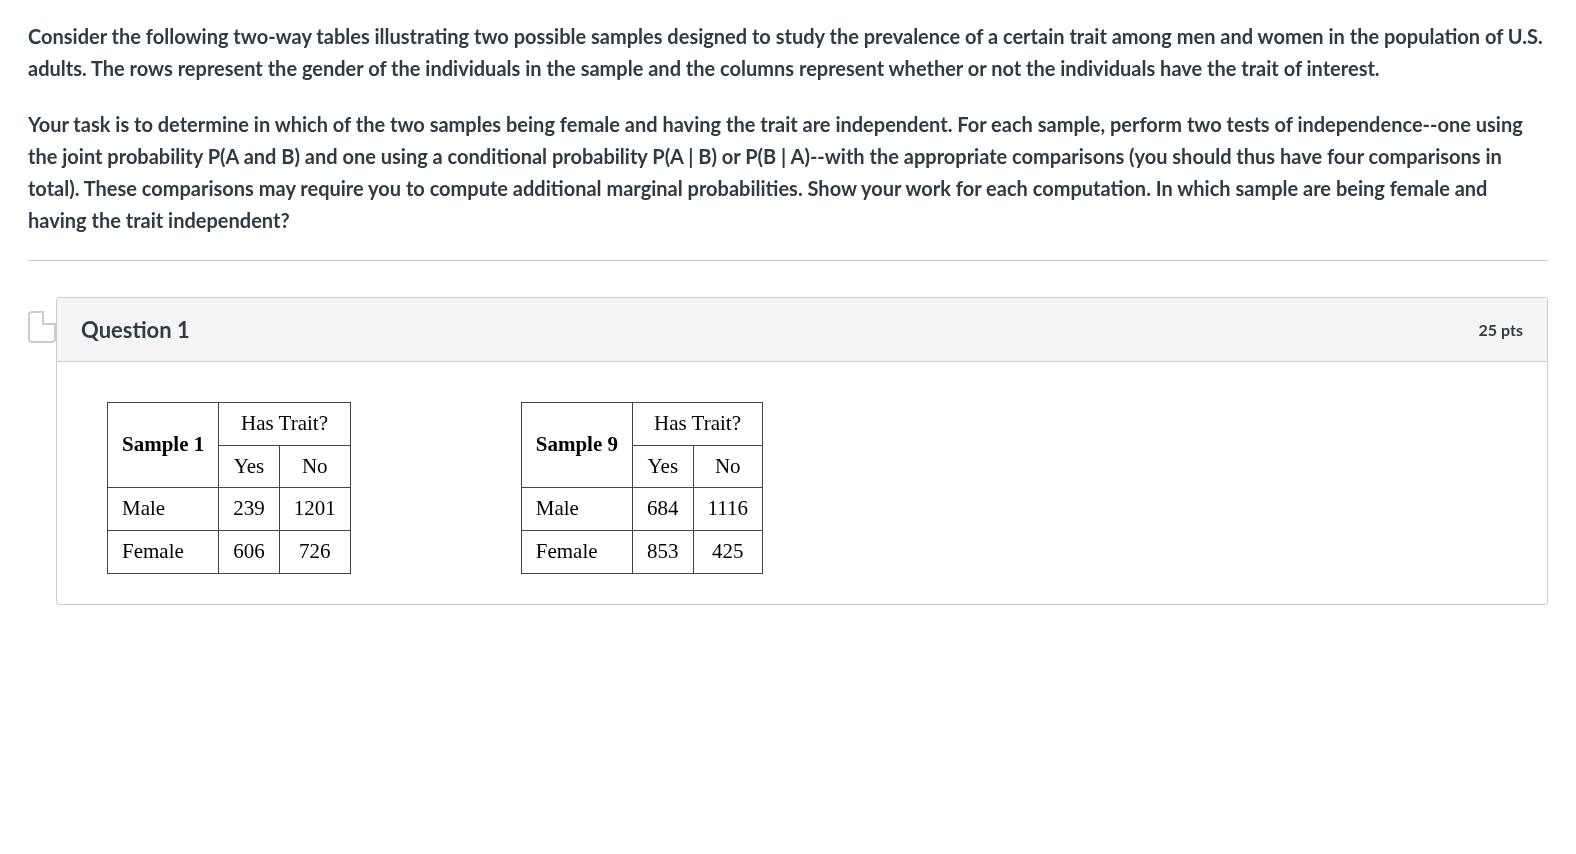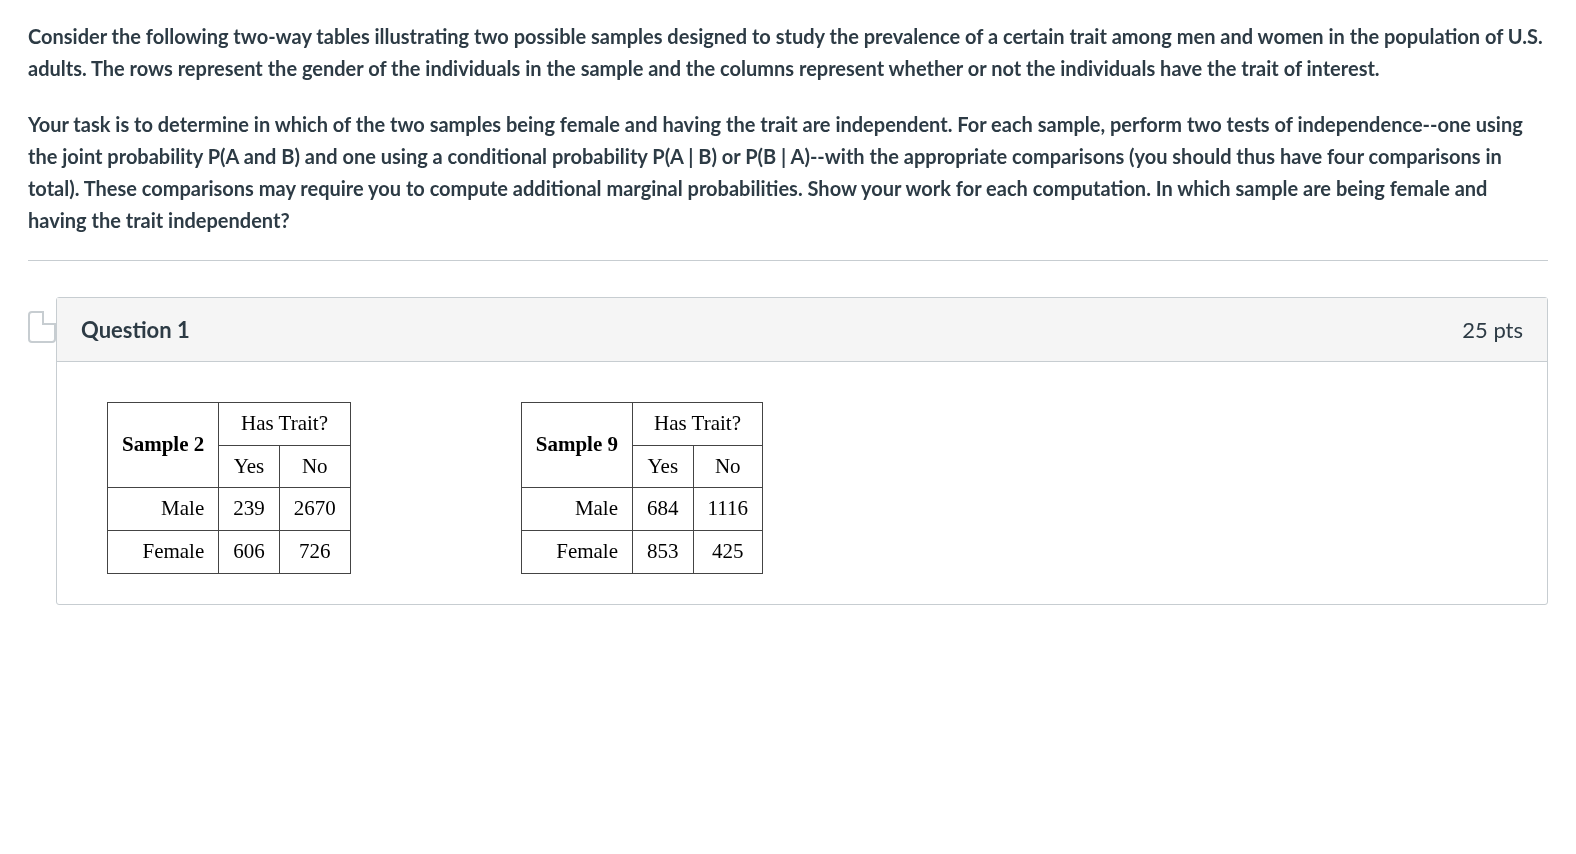--- a/index.html
+++ b/index.html
@@ -62,22 +62,23 @@
       padding: 14px 24px;
       background: #f5f5f5;
       border-bottom: 1px solid #c7cdd1;
     }
     .question-title {
       font-weight: 700;
       font-size: 22px;
       color: #2d3b45;
     }
     .question-pts {
-      font-size: 22px;
+      font-size: 16px;
       color: #2d3b45;
+      font-weight: bold;
     }
     .question-body {
       padding: 40px 50px 30px 50px;
     }
     .tables-row {
       display: flex;
       gap: 170px;
       align-items: flex-start;
     }
     table.sample-table {
@@ -90,21 +91,21 @@
       border: 1px solid #444;
       padding: 4px 14px;
       text-align: center;
       font-weight: normal;
       vertical-align: middle;
     }
     table.sample-table .corner {
       font-weight: 700;
     }
     table.sample-table .row-label {
-      text-align: right;
+      text-align: left;
     }
   </style>
 </head>
 <body>
 
 <p class="intro-paragraph">Consider the following two-way tables illustrating two possible samples designed to study the prevalence of a certain trait among men and women in the population of U.S. adults. The rows represent the gender of the individuals in the sample and the columns represent whether or not the individuals have the trait of interest.</p>
 <p class="intro-paragraph">Your task is to determine in which of the two samples being female and having the trait are independent. For each sample, perform two tests of independence--one using the joint probability P(A and B) and one using a conditional probability P(A | B) or P(B | A)--with the appropriate comparisons (you should thus have four comparisons in total). These comparisons may require you to compute additional marginal probabilities. Show your work for each computation. In which sample are being female and having the trait independent?</p>
 
 <hr class="divider">
 
@@ -116,31 +117,31 @@
     <div class="question-header">
       <div class="question-title">Question 1</div>
       <div class="question-pts">25 pts</div>
     </div>
     <div class="question-body">
       <div class="tables-row">
 
         <table class="sample-table">
           <tbody>
               <tr>
-            <td rowspan="2" class="corner">Sample 2</td>
+            <td rowspan="2" class="corner">Sample 1</td>
             <td colspan="2">Has Trait?</td>
           </tr>
           <tr>
             <td>Yes</td>
             <td>No</td>
           </tr>
           <tr>
             <td class="row-label">Male</td>
             <td>239</td>
-            <td>2670</td>
+            <td>1201</td>
           </tr>
           <tr>
             <td class="row-label">Female</td>
             <td>606</td>
             <td>726</td>
           </tr>
         </tbody>
           </table>
 
         <table class="sample-table">

